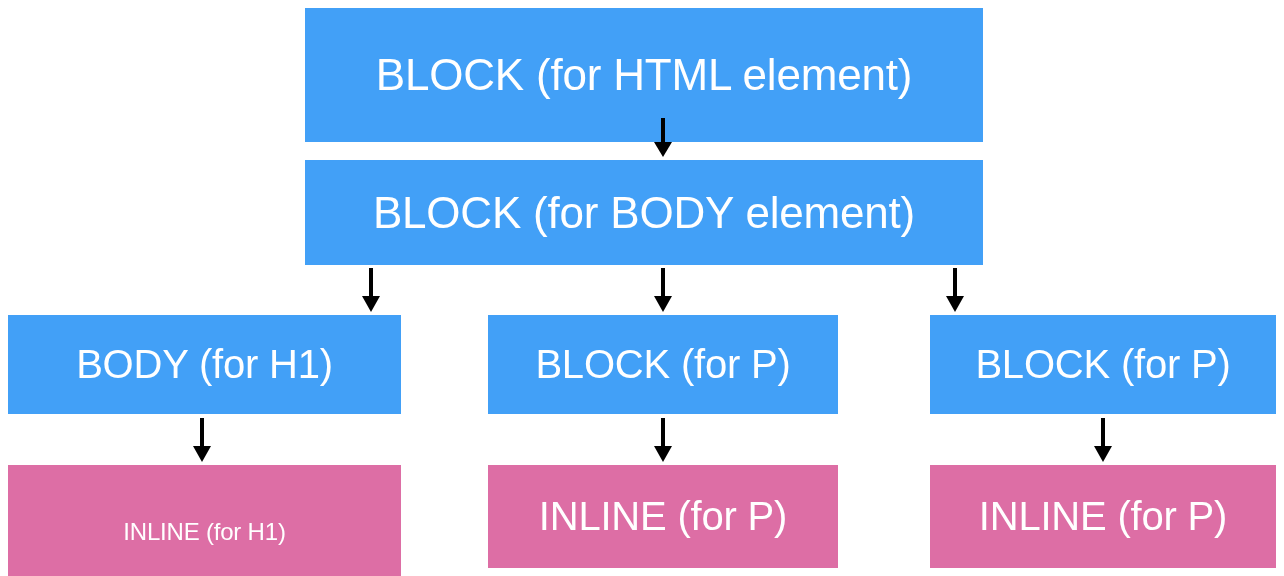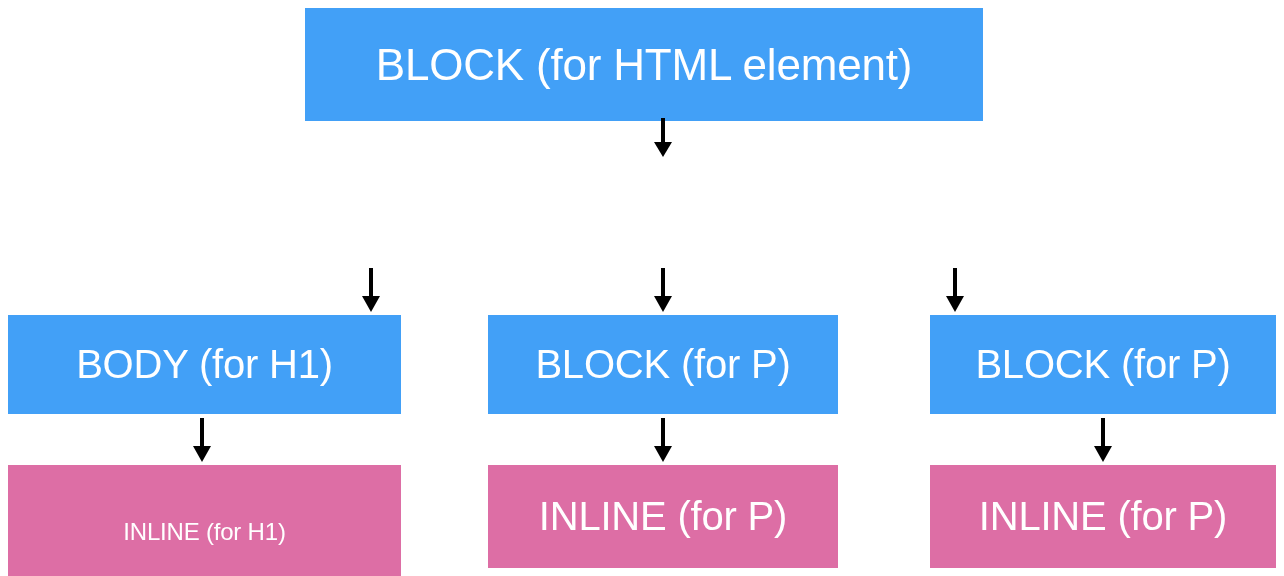--- a/index.html
+++ b/index.html
@@ -33,21 +33,21 @@
   }
   .node-box.block-node {
     background: #42a0f7;
   }
   .node-box.inline-node {
     background: #dd6ea5;
   }
   
   #node-html {
     left: 305px;  top: 8px;
-    width: 678px; height: 113px;
+    width: 678px; height: 134px;
     font-size: 44px;
   }
   
   #node-body {
     left: 305px;  top: 160px;
     width: 678px; height: 105px;
     font-size: 44px;
   }
   
   #node-block-h1 {
@@ -95,20 +95,21 @@
 
   <div class="node-box block-node" id="node-html">BLOCK (for HTML element)</div>
 
   <div class="arrow" style="left:651px; top:118px;">
     <svg width="24" height="40" viewBox="0 0 24 40" aria-hidden="true">
       <rect x="10" y="0" width="4" height="26" fill="#000000"></rect>
       <polygon points="3,24 21,24 12,39" fill="#000000"></polygon>
     </svg>
   </div>
 
+  <div class="node-box block-node" id="node-body">BLOCK (for BODY element)</div>
 
   <div class="arrow" style="left:359px; top:268px;">
     <svg width="24" height="45" viewBox="0 0 24 45" aria-hidden="true">
       <rect x="10" y="0" width="4" height="30" fill="#000000"></rect>
       <polygon points="3,28 21,28 12,44" fill="#000000"></polygon>
     </svg>
   </div>
 
   <div class="arrow" style="left:651px; top:268px;">
     <svg width="24" height="45" viewBox="0 0 24 45" aria-hidden="true">

